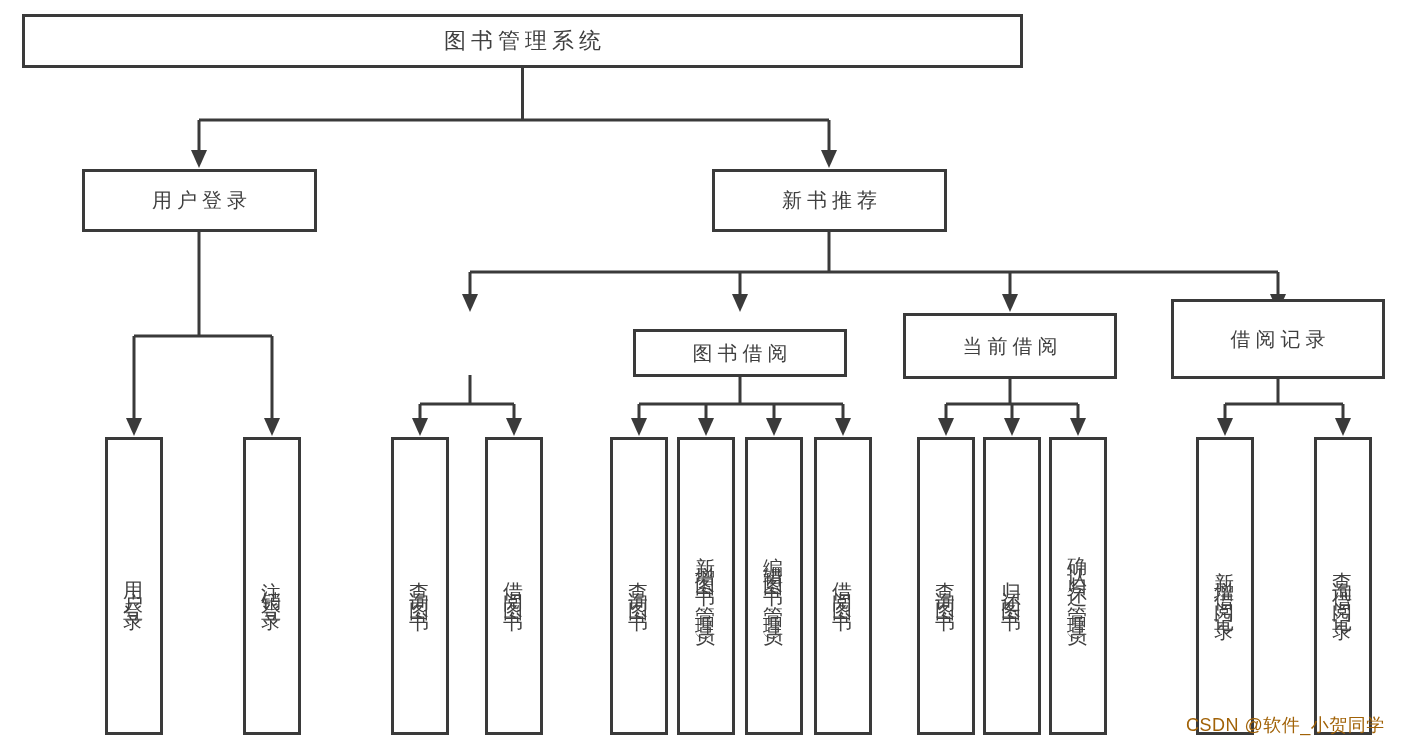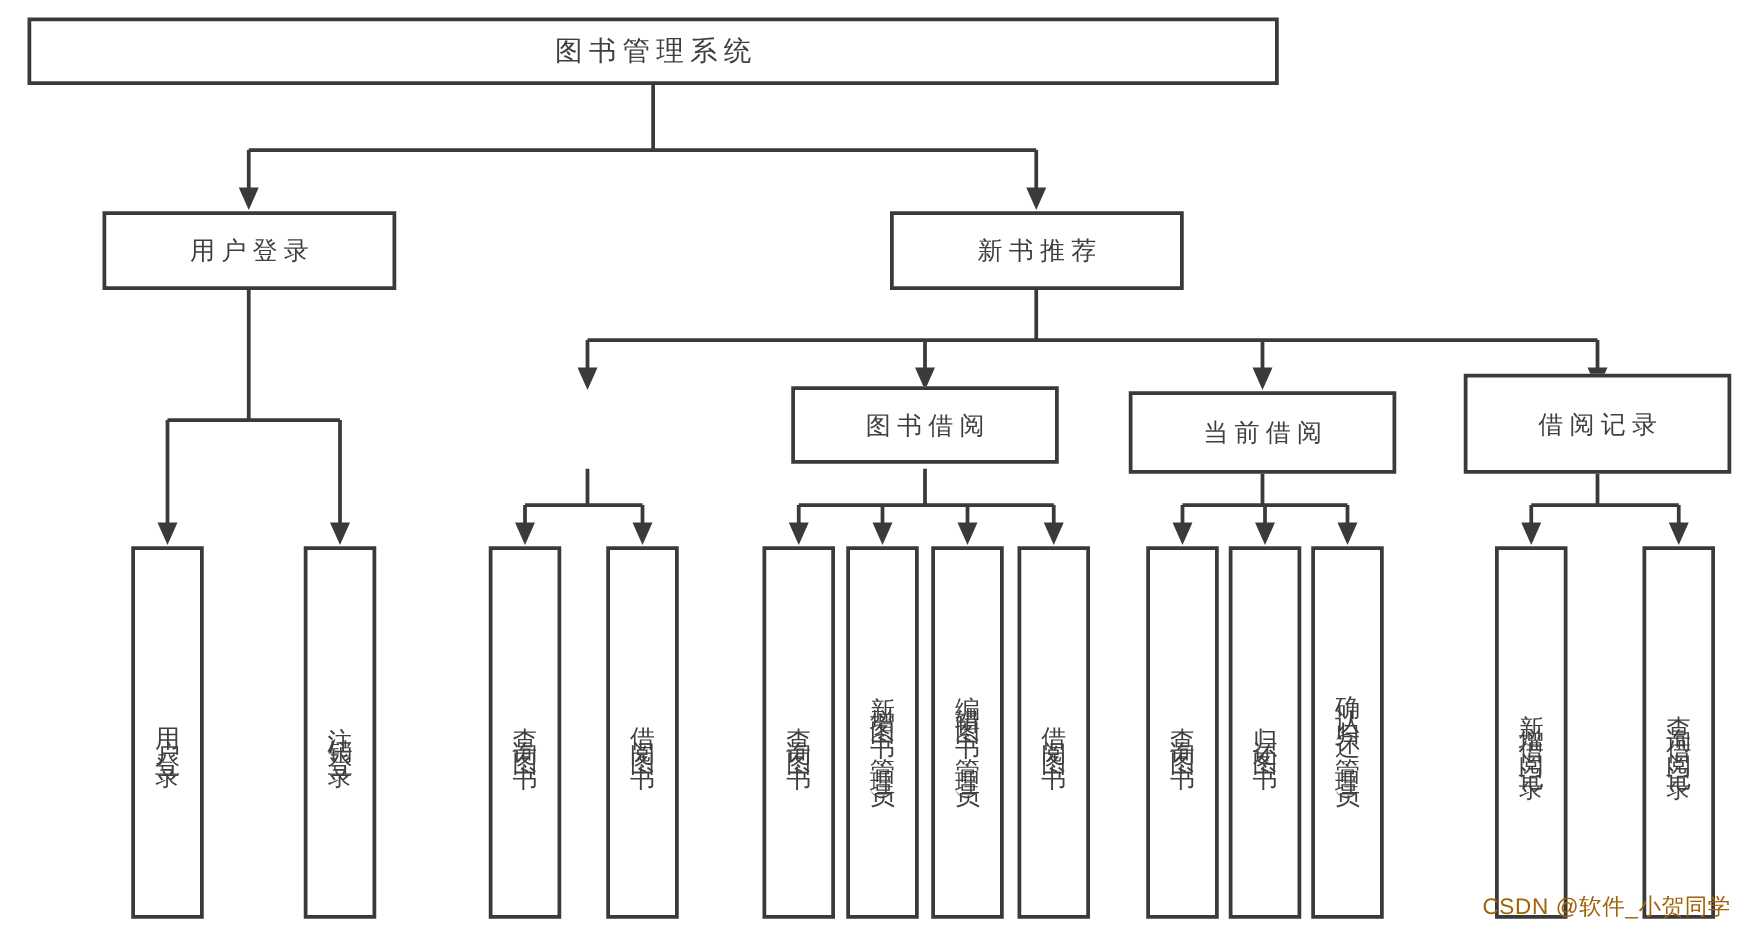--- a/index.html
+++ b/index.html
@@ -78,21 +78,21 @@
     <span>图书管理系统</span>
   </div>
 
   <div class="node h" style="left:82px;top:169px;width:235px;height:63px">
     <span>用户登录</span>
   </div>
   <div class="node h" style="left:712px;top:169px;width:235px;height:63px">
     <span>新书推荐</span>
   </div>
 
-  <div class="node h" style="left:633px;top:309px;width:214px;height:62px">
+  <div class="node h" style="left:633px;top:329px;width:214px;height:48px">
     <span>图书借阅</span>
   </div>
   <div class="node h" style="left:903px;top:313px;width:214px;height:66px">
     <span>当前借阅</span>
   </div>
   <div class="node h" style="left:1171px;top:299px;width:214px;height:80px">
     <span>借阅记录</span>
   </div>
 
   <div class="node v" style="left:105px;top:437px;width:58px;height:298px">

